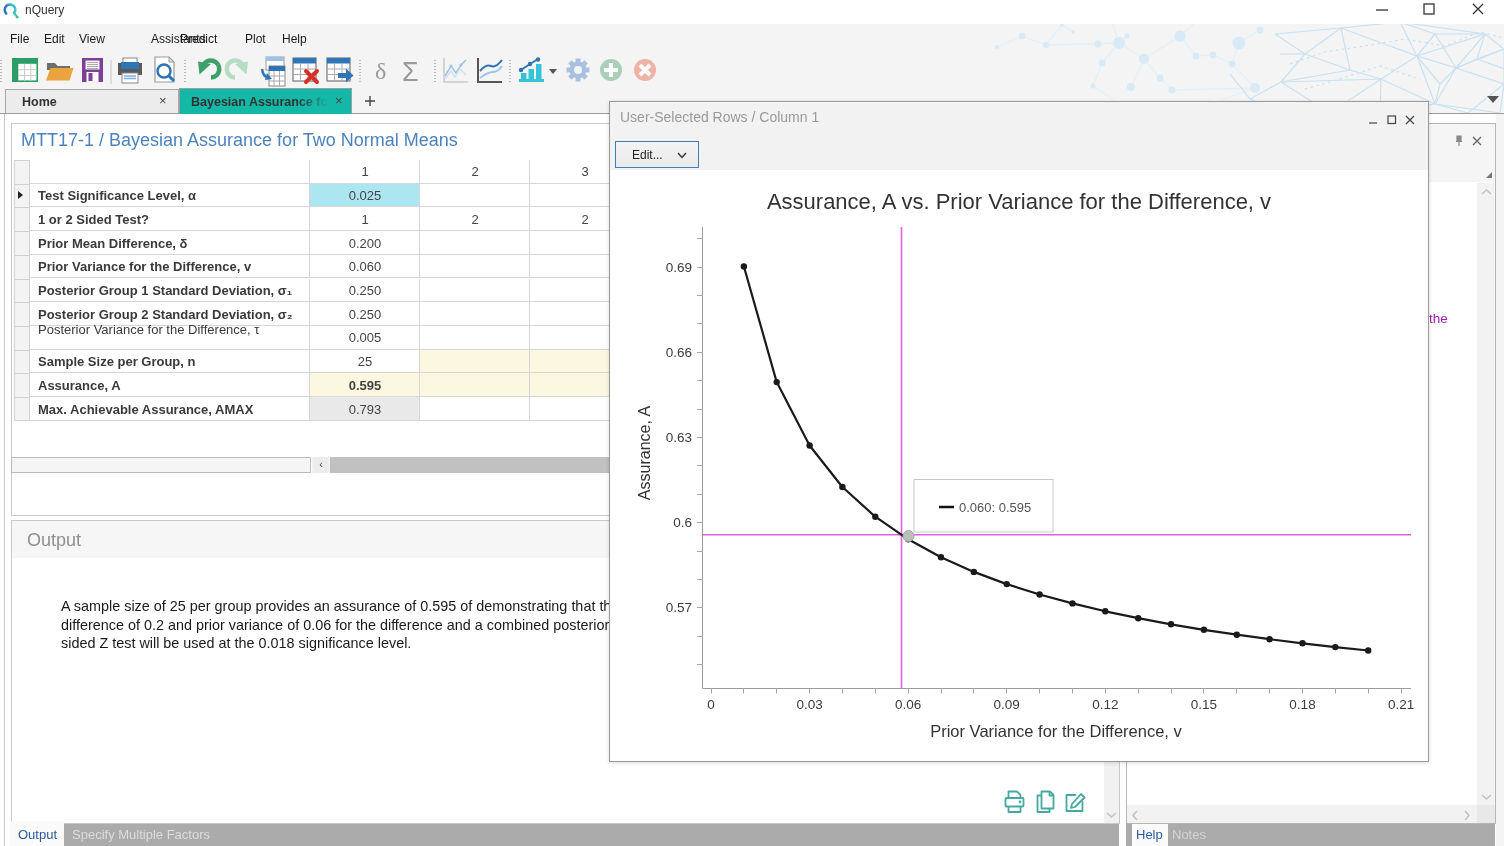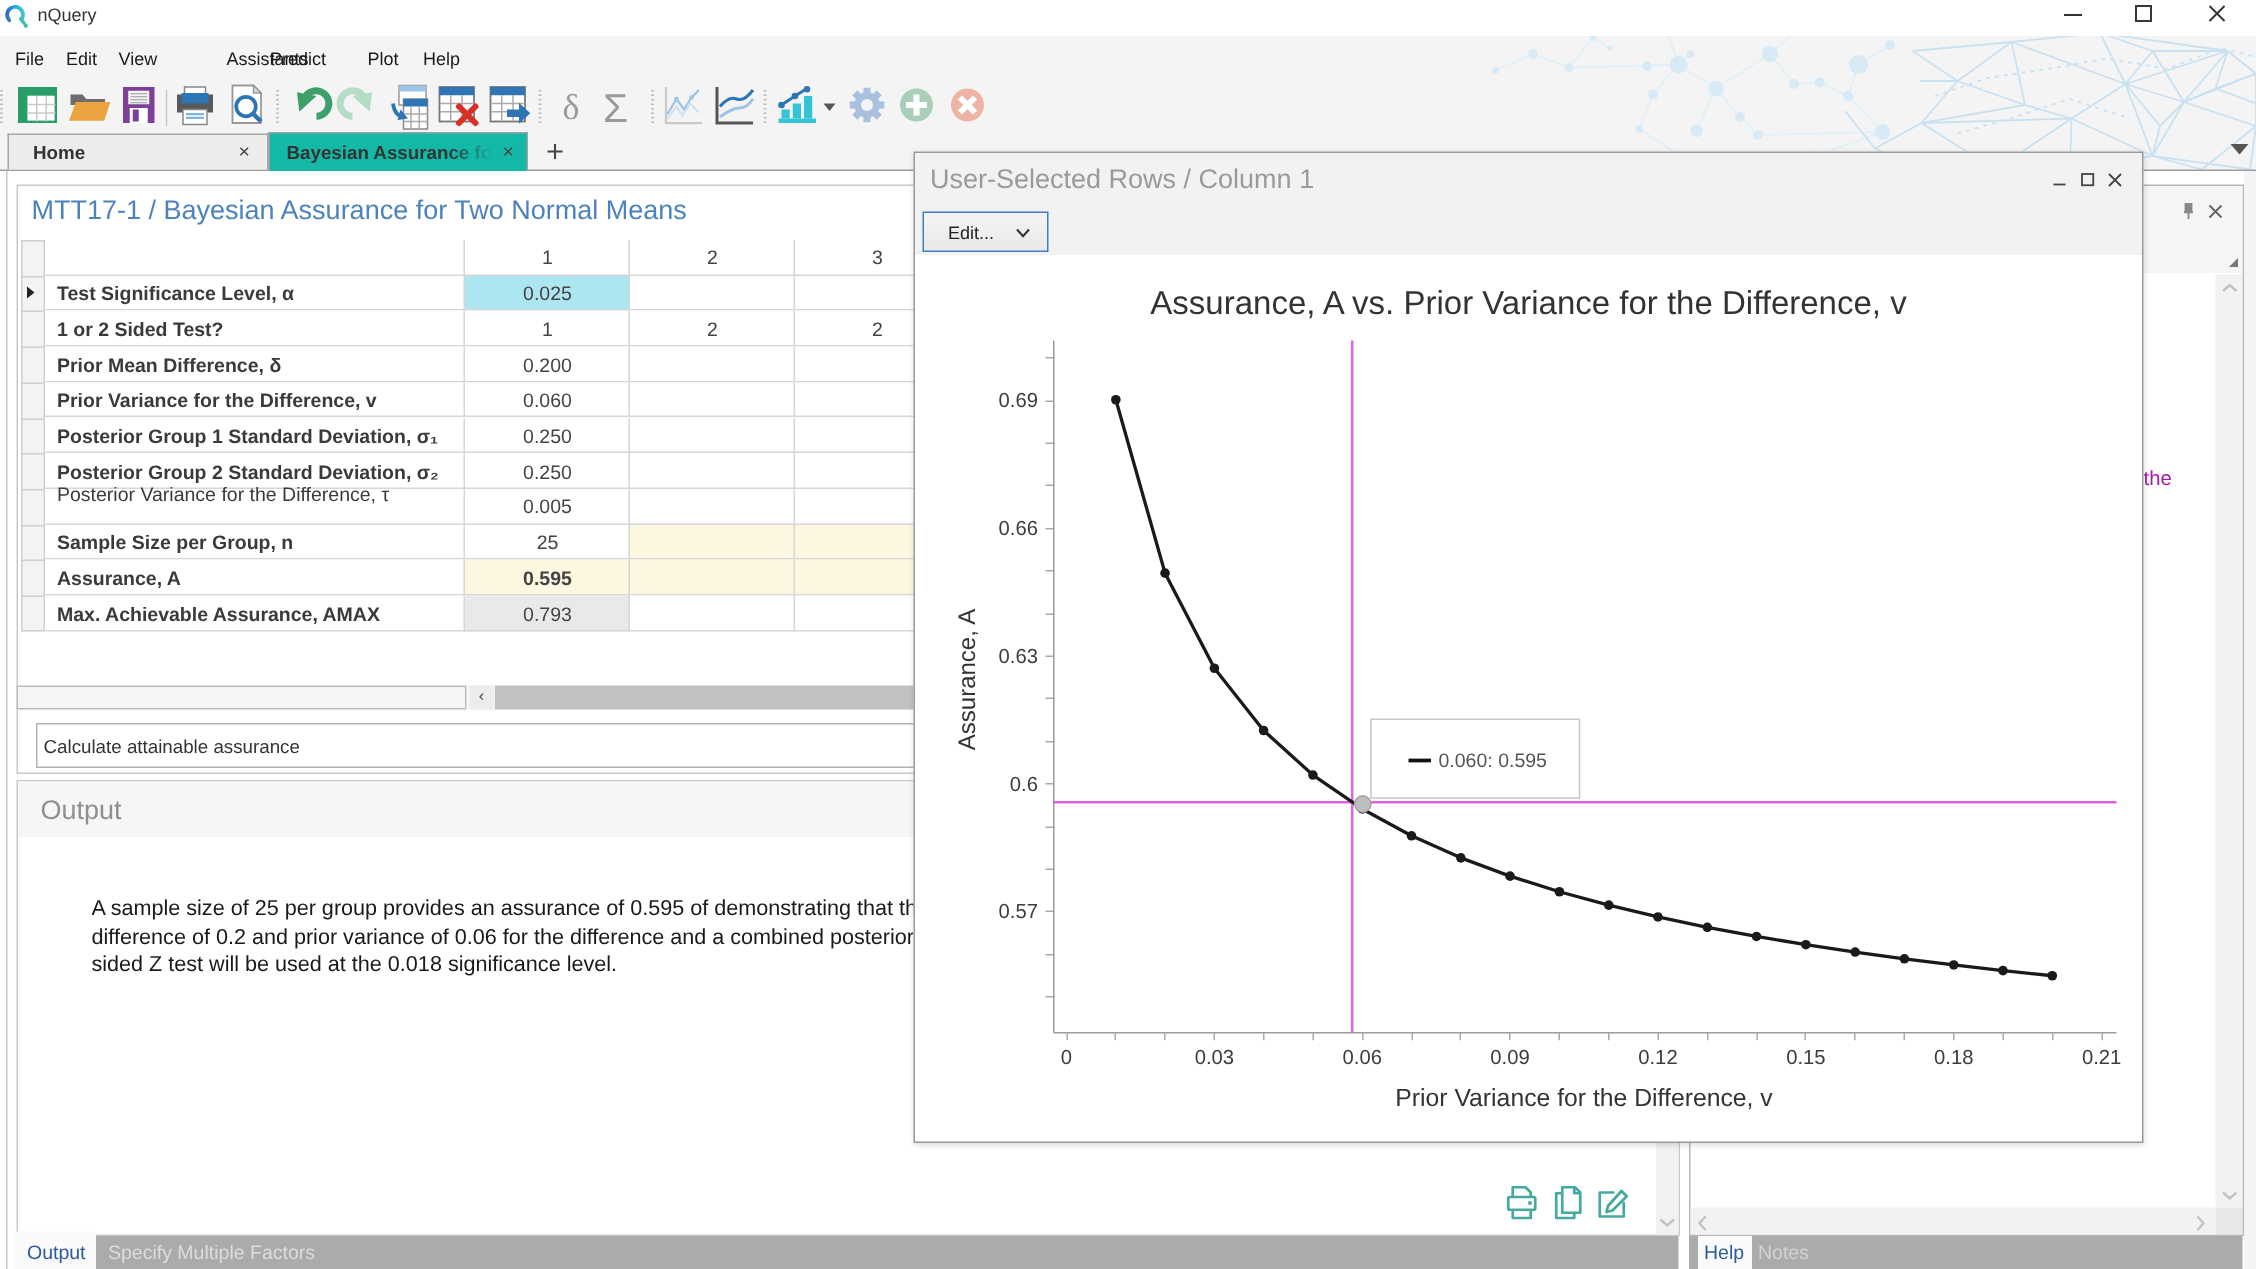--- a/index.html
+++ b/index.html
@@ -386,23 +386,20 @@
 <div class="abs" style="left:14px;top:373.3px;width:16px;height:1px;background:#d0d0d0;"></div>
 <div class="abs" style="left:14px;top:397.0px;width:16px;height:1px;background:#d0d0d0;"></div>
 <div class="abs" style="left:18px;top:191.2px;width:0;height:0;border-top:4px solid transparent;border-bottom:4px solid transparent;border-left:5px solid #222;"></div>
     </div>
 
 <div class="abs" style="left:11px;top:457px;width:300px;height:16px;background:#f5f5f5;border:1px solid #bbb;"></div>
 <div class="abs" style="left:312px;top:457px;width:778px;height:16px;background:#f0f0f0;"></div>
 <div class="abs" style="left:314px;top:457px;width:14px;height:16px;background:#ececec;color:#444;font-size:11px;text-align:center;line-height:15px;">‹</div>
 <div class="abs" style="left:330px;top:457px;width:370px;height:16px;background:#c1c1c1;"></div>
 
-<div class="abs" style="left:24px;top:482px;width:1066px;height:30px;border:1px solid #b3b3b3;background:#fff;">
-  <span class="abs" style="left:4px;top:8px;font-size:12.5px;color:#333;">Calculate attainable assurance</span>
-</div>
 
 <div class="abs" style="left:11px;top:520px;width:1109px;height:304px;background:#fff;border:1px solid #c9c9c9;"></div>
 <div class="abs" style="left:12px;top:521px;width:1107px;height:37px;background:#f6f6f6;"></div>
 <div class="abs" style="left:27px;top:530px;font-size:18px;color:#8f8f8f;">Output</div>
 <div class="abs" style="left:61px;top:597px;width:1040px;font-size:14.4px;color:#1a1a1a;line-height:18.7px;white-space:nowrap;overflow:hidden;">
   <div>A sample size of 25 per group provides an assurance of 0.595 of demonstrating that the true mean</div>
   <div>difference of 0.2 and prior variance of 0.06 for the difference and a combined posterior variance of</div>
   <div>sided Z test will be used at the 0.018 significance level.</div>
 </div>
 
@@ -461,21 +458,21 @@
 <div class="abs" style="left:10px;top:821px;width:54px;height:25px;background:#fafafa;"></div>
 <div class="abs" style="left:18px;top:827px;font-size:13px;color:#2b5b9f;">Output</div>
 <div class="abs" style="left:72px;top:827px;font-size:13px;color:#dcdcdc;">Specify Multiple Factors</div>
 <div class="abs" style="left:1126px;top:824px;width:369px;height:22px;background:#ababab;"></div>
 <div class="abs" style="left:1132px;top:824px;width:36px;height:22px;background:#fafafa;"></div>
 <div class="abs" style="left:1136px;top:827px;font-size:13px;color:#2b5b9f;">Help</div>
 <div class="abs" style="left:1172px;top:827px;font-size:13px;color:#d3d3d3;">Notes</div>
 
 <div class="abs" id="floatwin" style="left:609px;top:101px;width:820px;height:661px;background:#fff;border:1px solid #999;box-shadow:0 1px 4px rgba(0,0,0,0.15);">
   <div class="abs" style="left:0;top:0;width:818px;height:68px;background:#f2f2f2;"></div>
-  <div class="abs" style="left:10px;top:7px;font-size:18px;color:#9a9a9a;">User-Selected Rows / Column 1</div>
+  <div class="abs" style="left:10px;top:7px;font-size:14px;color:#9a9a9a;">User-Selected Rows / Column 1</div>
   <svg class="abs" style="left:758px;top:12px;" width="60" height="12" viewBox="0 0 60 12">
     <path d="M 1 9 L 9 9" stroke="#444" stroke-width="1.2"></path>
     <rect x="20" y="2" width="7.5" height="7.5" fill="none" stroke="#444" stroke-width="1.2"></rect>
     <path d="M 38 2 L 46 10 M 46 2 L 38 10" stroke="#444" stroke-width="1.2"></path>
   </svg>
   <div class="abs" style="left:5px;top:39px;width:84px;height:27px;background:linear-gradient(#f4f4f4,#e9e9e9);border:1px solid #3f7fbf;">
     <span class="abs" style="left:16px;top:6px;font-size:12px;color:#222;">Edit...</span>
     <svg class="abs" style="left:60px;top:9px;" width="12" height="9" viewBox="0 0 12 9">
           <path d="M 2 2 L 6 6.5 L 10 2" fill="none" stroke="#333" stroke-width="1.4"></path>
         </svg>

